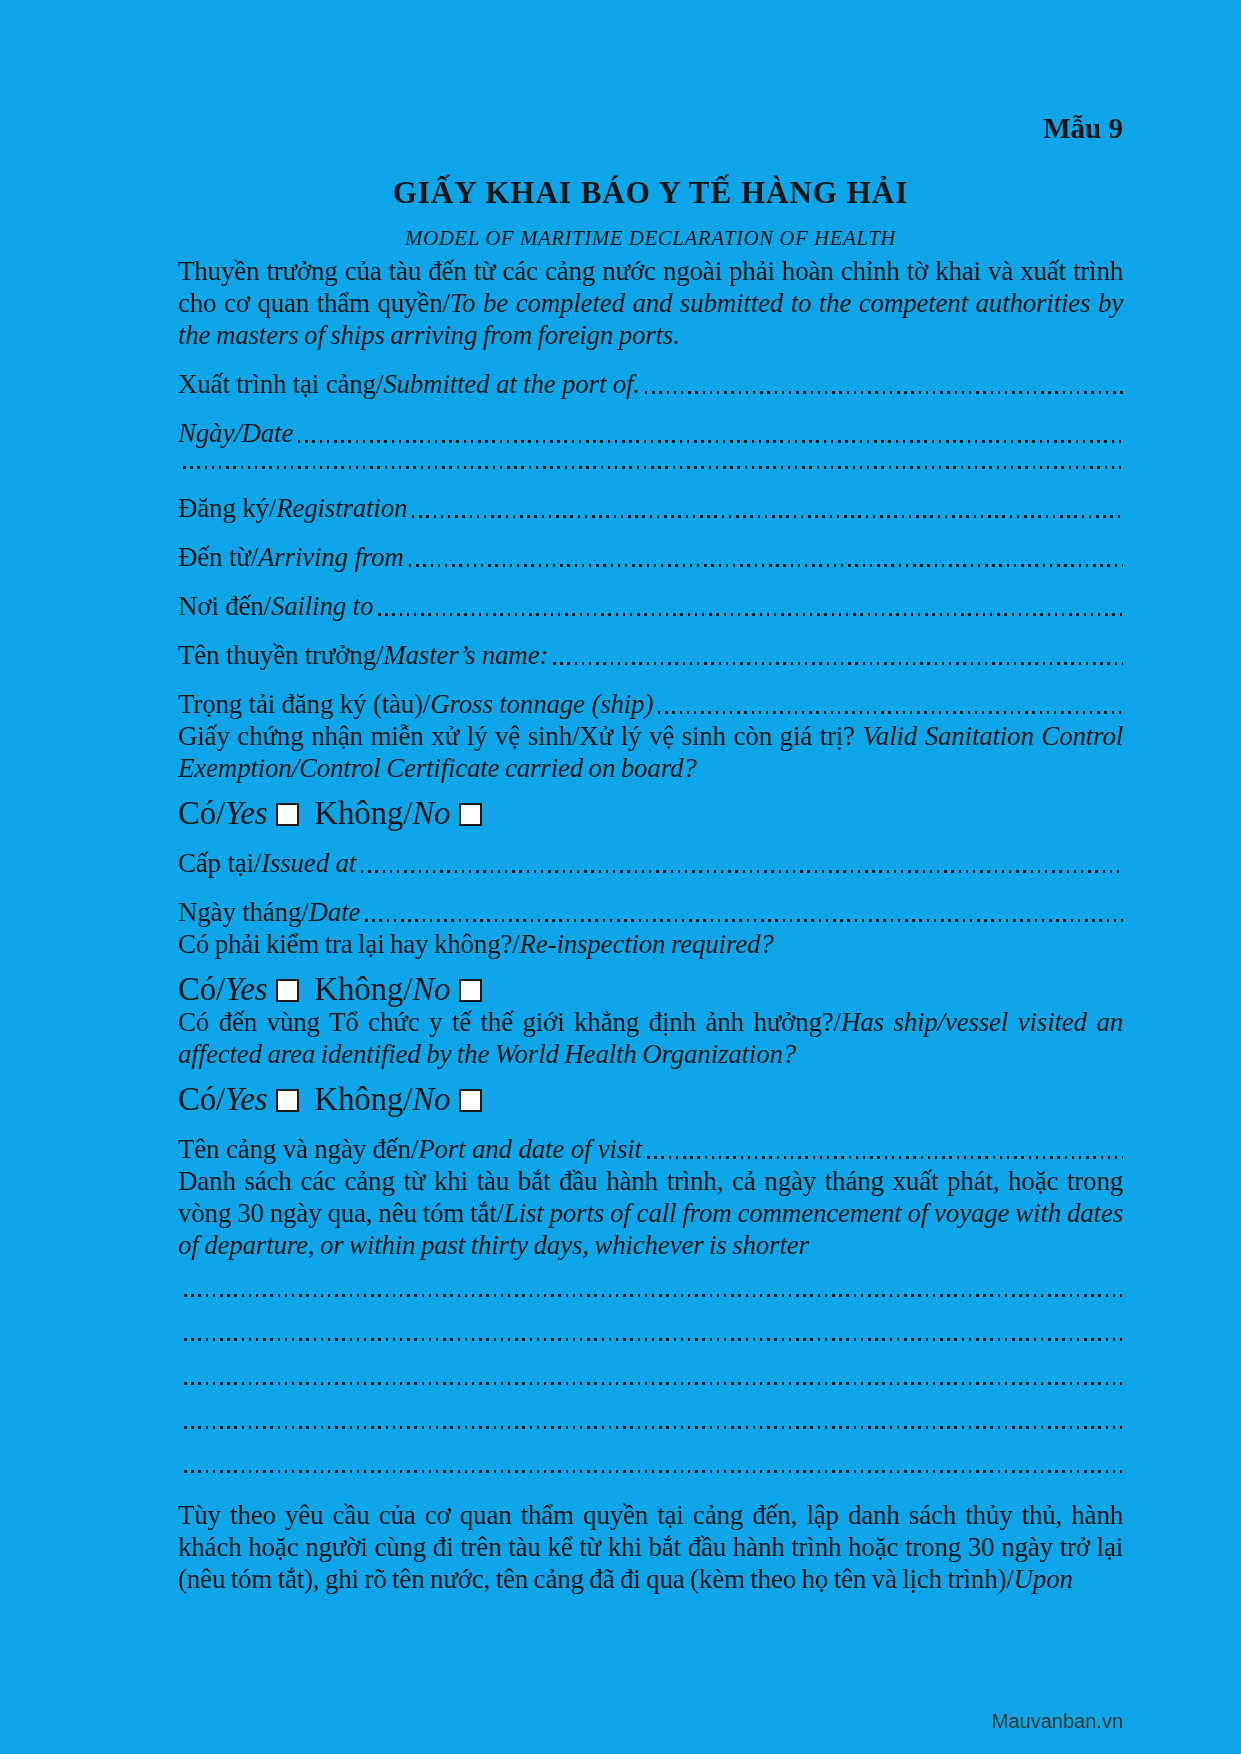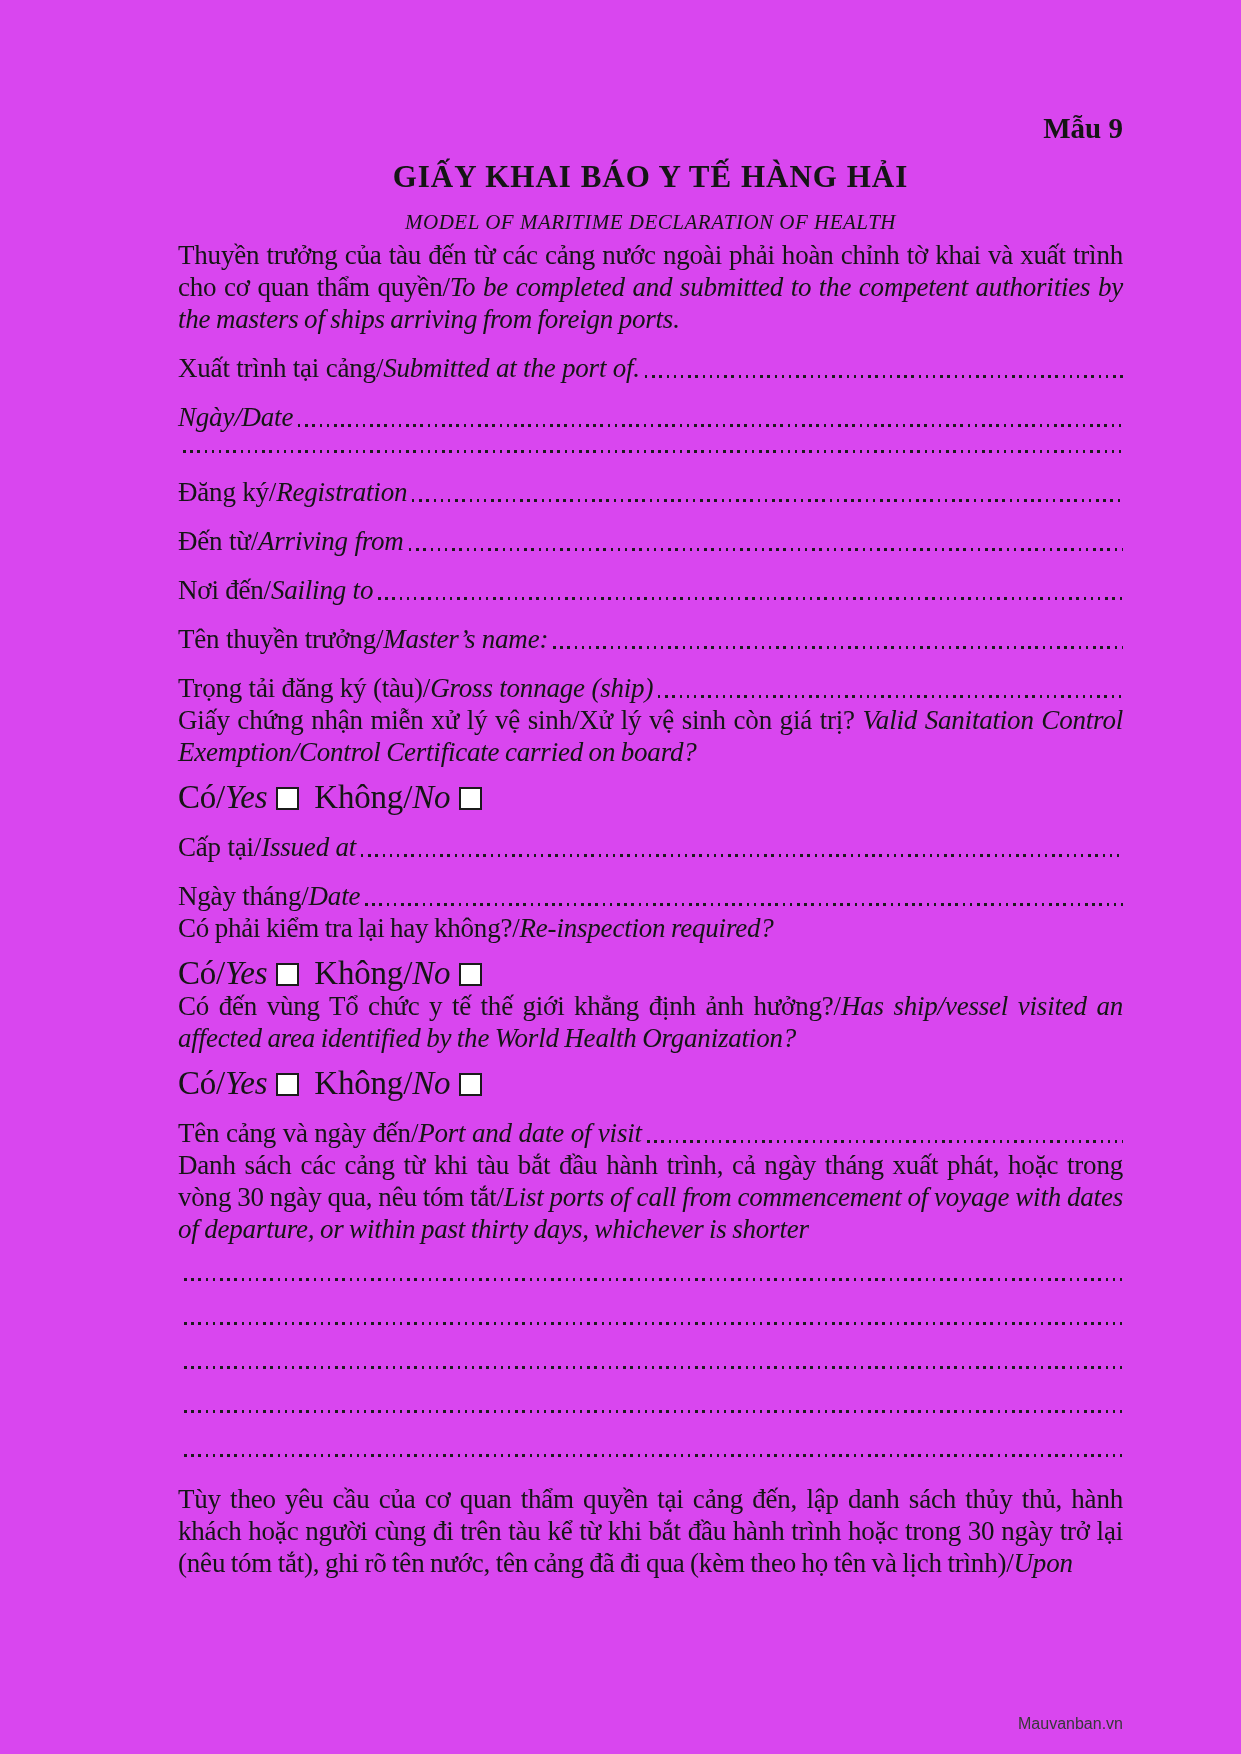--- a/index.html
+++ b/index.html
@@ -1,21 +1,21 @@
 <!DOCTYPE html>
 <html><head>
 <meta charset="utf-8">
 <style>
   html,body{margin:0;padding:0;background:#fff;}
   body{width:1241px;height:1754px;font-family:"Liberation Serif","DejaVu Serif",serif;color:#151515;}
-  .sheet{position:relative;width:1241px;height:1754px;background:#d946ef;overflow:hidden;}
+  .sheet{position:relative;width:1241px;height:1754px;background:#0ea5e9;overflow:hidden;}
   .content{position:absolute;left:178px;top:110px;width:945px;}
 
   .formno{text-align:right;font-weight:bold;font-size:29px;line-height:36px;}
-  .title{text-align:center;font-weight:bold;font-size:31px;line-height:38px;margin-top:12px;letter-spacing:1px;}
+  .title{text-align:center;font-weight:bold;font-size:31px;line-height:38px;margin-top:28px;letter-spacing:1px;}
   .subtitle{text-align:center;font-style:italic;font-size:21px;line-height:34px;margin-top:9px;letter-spacing:.5px;}
 
   .para{font-size:27px;line-height:32px;text-align:justify;
         letter-spacing:-0.2px;word-spacing:-1px;}
   em{font-style:italic;}
 
   .field{display:flex;font-size:27px;line-height:32px;margin-top:17px;letter-spacing:-0.2px;}
   .field .lbl{white-space:nowrap;}
   .leader{flex:1 1 auto;align-self:flex-end;height:3px;margin:0 0 6px 5px;
           background-image:repeating-linear-gradient(to right,#1b1b1b 0 2.5px,transparent 2.5px 7.2px);}
@@ -24,21 +24,21 @@
   .cb{display:inline-block;width:19px;height:19px;border:2px solid #1b1b1b;
       margin:0 15px 0 9px;vertical-align:-2px;background:#fff;}
 
   .blanks{margin-top:12px;}
   .blankrow{position:relative;height:44px;}
   .blankrow .bl{position:absolute;left:6px;right:0;top:21px;height:3px;
         background-image:repeating-linear-gradient(to right,#1b1b1b 0 2.5px,transparent 2.5px 7.2px);}
 
   .crew{margin-top:6px;}
   .watermark{position:absolute;right:118px;bottom:21px;font-family:"Liberation Sans","DejaVu Sans",sans-serif;
-             font-size:16px;color:#383838;}
+             font-size:20px;color:#383838;}
 </style>
 </head>
 <body>
 
 <div class="sheet">
   <div class="content">
 
     <div class="formno">Mẫu 9</div>
     <div class="title">GIẤY KHAI BÁO Y TẾ HÀNG HẢI</div>
     <div class="subtitle">MODEL OF MARITIME DECLARATION OF HEALTH</div>

